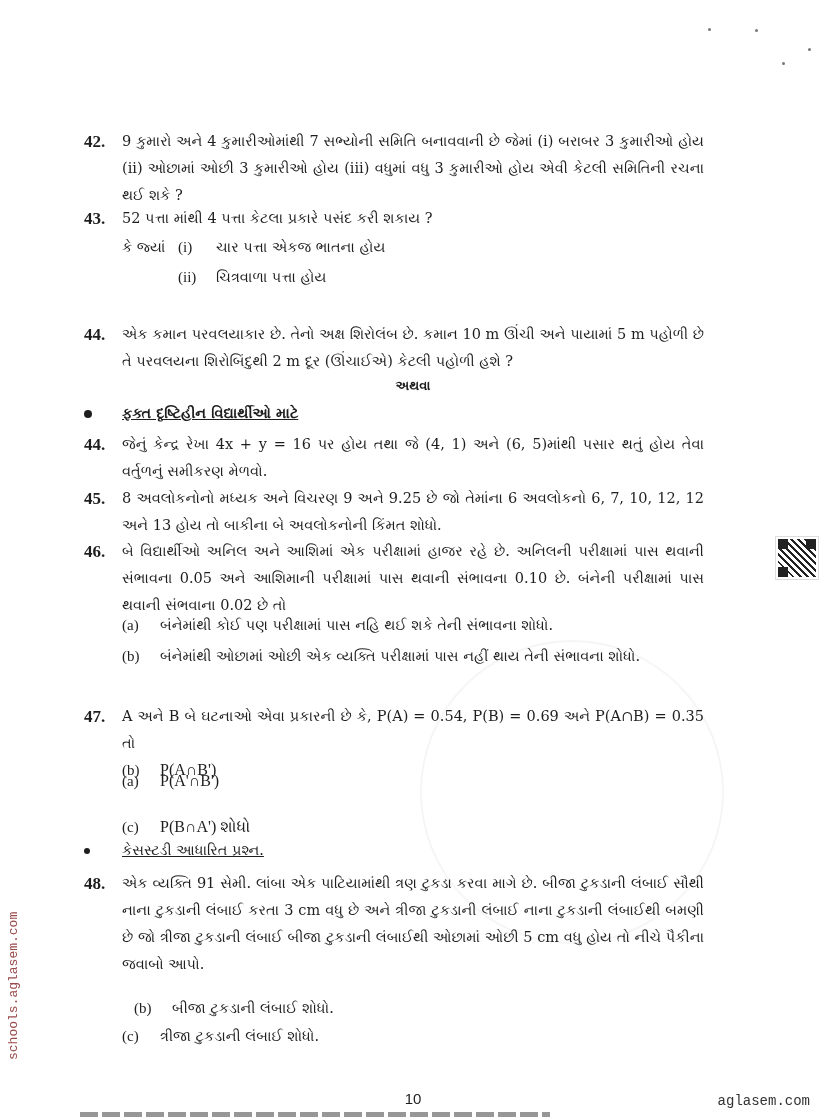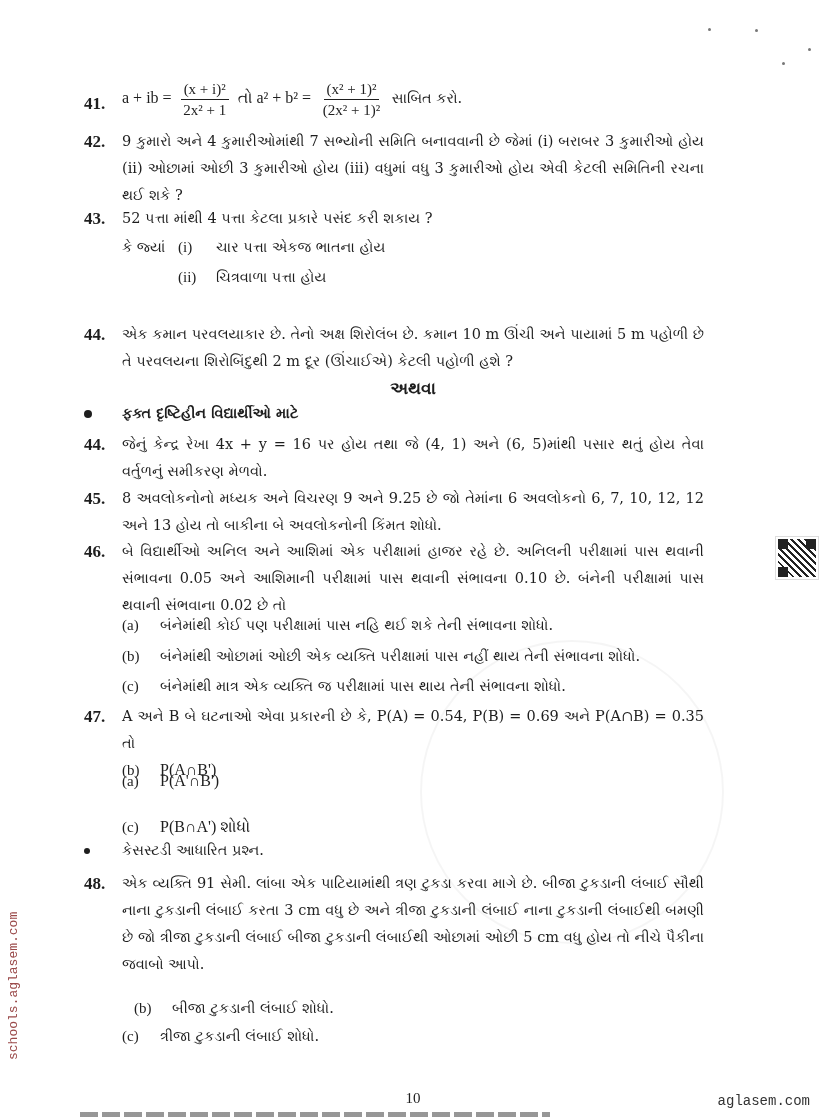--- a/index.html
+++ b/index.html
@@ -11,26 +11,26 @@
   .page { position: absolute; left: 0; top: 0; width: 826px; height: 1119px; }
   .q { position: absolute; left: 84px; width: 620px; font-size: 14.5px; line-height: 27px; }
   .qnum { position: absolute; left: 0; top: 0; font-family: "Liberation Serif", serif; font-size: 17px; font-weight: bold; }
   .qbody { margin-left: 38px; text-align: justify; }
   .sub { position: absolute; font-size: 14.5px; line-height: 26px; }
   .sub .lbl { display: inline-block; width: 38px; font-family: "Liberation Serif", serif; font-size: 15px; }
   .frac { display: inline-flex; flex-direction: column; align-items: center; vertical-align: middle; font-family: "Liberation Serif", serif; font-size: 15px; line-height: 20px; margin: 0 4px; }
   .frac .num { border-bottom: 1px solid #1e1e1e; padding: 0 3px; }
   .frac .den { padding: 0 3px; }
   .math { font-family: "Liberation Serif", serif; font-size: 16px; }
-  .center { position: absolute; left: 0; width: 826px; text-align: center; font-size: 17px; font-weight: bold; }
-  .bullet { position: absolute; left: 84px; font-size: 14.5px; font-weight: bold; }
+  .center { position: absolute; left: 0; width: 826px; text-align: center; font-size: 13px; font-weight: bold; }
+  .bullet { position: absolute; left: 84px; font-size: 14.5px; font-weight: bold; text-decoration: underline; }
   .bullet .dot { display: inline-block; width: 8px; height: 8px; border-radius: 50%; background: #1e1e1e; margin-right: 30px; vertical-align: middle; }
   .watermark-side { position: absolute; left: 6px; top: 1060px; transform: rotate(-90deg); transform-origin: left top; font-family: "Liberation Mono", monospace; font-size: 13px; color: #9a4a4a; white-space: nowrap; }
   .watermark-br { position: absolute; right: 16px; top: 1093px; font-family: "Liberation Mono", monospace; font-size: 14px; color: #333; }
-  .pagenum { position: absolute; left: 0; width: 826px; top: 1090px; text-align: center; font-family: Liberation Serif, serif; font-size: 15px; }
+  .pagenum { position: absolute; left: 0; width: 826px; top: 1090px; text-align: center; font-family: Liberation Sans, sans-serif; font-size: 15px; }
   .footer-strip { position: absolute; left: 80px; top: 1112px; width: 470px; height: 5px; background: repeating-linear-gradient(90deg, #6a6a6a 0 18px, #fff 18px 22px); opacity: 0.7; }
   .qr { position: absolute; left: 776px; top: 537px; width: 38px; height: 38px; background:
       linear-gradient(#222,#222) 0 0/10px 10px no-repeat,
       linear-gradient(#222,#222) 28px 0/10px 10px no-repeat,
       linear-gradient(#222,#222) 0 28px/10px 10px no-repeat,
       repeating-linear-gradient(45deg,#222 0 2px,#fff 2px 5px);
     border: 2px solid #fff; outline: 1px solid #ddd; }
   .specks { position: absolute; left: 700px; top: 10px; width: 120px; height: 50px; }
   .speck { position: absolute; width: 3px; height: 3px; background: #777; border-radius: 50%; }
   .seal { position: absolute; left: 420px; top: 640px; width: 300px; height: 300px; border-radius: 50%; border: 2px solid rgba(0,0,0,0.04); }
@@ -42,36 +42,20 @@
 
   <div class="seal"></div>
 
   <div class="specks">
     <div class="speck" style="left:8px;top:18px"></div>
     <div class="speck" style="left:55px;top:19px"></div>
     <div class="speck" style="left:108px;top:38px"></div>
     <div class="speck" style="left:82px;top:52px"></div>
   </div>
 
-  <div class="q" style="top:78px;">
-    <span class="qnum" style="top:12px;">41.</span>
-    <div class="qbody" style="line-height:40px;">
-      <span class="math">a + ib =</span>
-      <span class="frac">
-        <span class="num">(x + i)²</span>
-        <span class="den">2x² + 1</span>
-      </span>
-      <span class="math">તો a² + b² =</span>
-      <span class="frac">
-        <span class="num">(x² + 1)²</span>
-        <span class="den">(2x² + 1)²</span>
-      </span>
-      <span>સાબિત કરો.</span>
-    </div>
-  </div>
 
   <div class="q" style="top:128px;">
     <span class="qnum">42.</span>
     <div class="qbody">9 કુમારો અને 4 કુમારીઓમાંથી 7 સભ્યોની સમિતિ બનાવવાની છે જેમાં (i) બરાબર 3 કુમારીઓ હોય (ii) ઓછામાં ઓછી 3 કુમારીઓ હોય (iii) વધુમાં વધુ 3 કુમારીઓ હોય એવી કેટલી સમિતિની રચના થઈ શકે ?</div>
   </div>
 
   <div class="q" style="top:205px;">
     <span class="qnum">43.</span>
     <div class="qbody">52 પત્તા માંથી 4 પત્તા કેટલા પ્રકારે પસંદ કરી શકાય ?</div>
   </div>
@@ -106,23 +90,20 @@
   <div class="q" style="top:538px;">
     <span class="qnum">46.</span>
     <div class="qbody">બે વિદ્યાર્થીઓ અનિલ અને આશિમાં એક પરીક્ષામાં હાજર રહે છે. અનિલની પરીક્ષામાં પાસ થવાની સંભાવના 0.05 અને આશિમાની પરીક્ષામાં પાસ થવાની સંભાવના 0.10 છે. બંનેની પરીક્ષામાં પાસ થવાની સંભવાના 0.02 છે તો</div>
   </div>
   <div class="sub" style="left:122px;top:612px;">
     <span class="lbl">(a)</span><span>બંનેમાંથી કોઈ પણ પરીક્ષામાં પાસ નહિ થઈ શકે તેની સંભાવના શોધો.</span>
   </div>
   <div class="sub" style="left:122px;top:643px;">
     <span class="lbl">(b)</span><span>બંનેમાંથી ઓછામાં ઓછી એક વ્યક્તિ પરીક્ષામાં પાસ નહીં થાય  તેની સંભાવના શોધો.</span>
   </div>
-  <div class="sub" style="left:122px;top:673px;">
-    <span class="lbl">(c)</span><span>બંનેમાંથી માત્ર એક વ્યક્તિ જ પરીક્ષામાં પાસ થાય તેની સંભાવના શોધો.</span>
-  </div>
 
   <div class="q" style="top:703px;">
     <span class="qnum">47.</span>
     <div class="qbody">A અને B બે ઘટનાઓ એવા પ્રકારની છે કે, P(A) = 0.54, P(B) = 0.69 અને P(A∩B) = 0.35 તો</div>
   </div>
   <div class="sub" style="left:122px;top:756px;margin-top:12px;">
     <span class="lbl">(a)</span><span class="math">P(A'∩B')</span>
   </div>
   <div class="sub" style="left:122px;top:757px;">
     <span class="lbl">(b)</span><span class="math">P(A∩B')</span>

